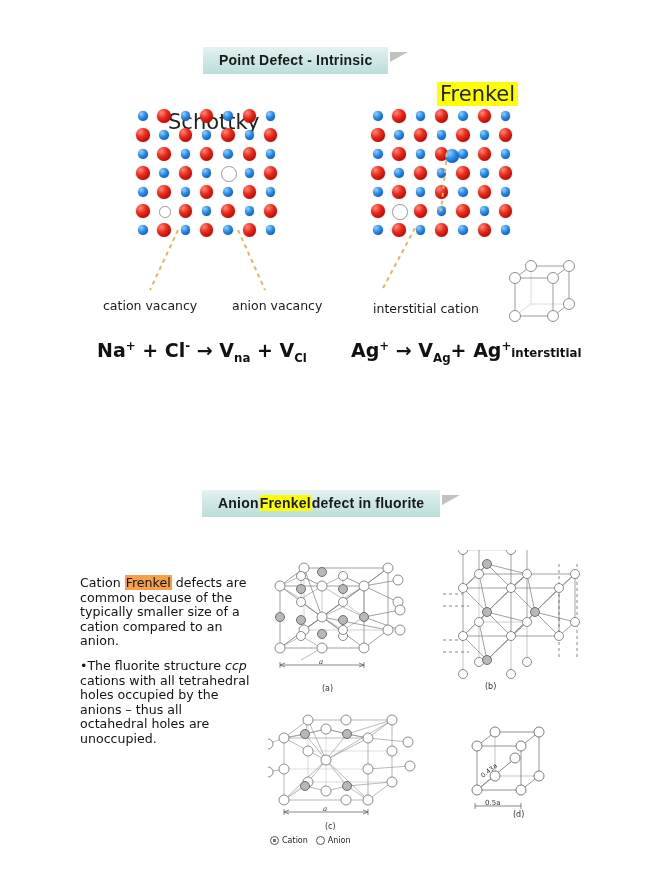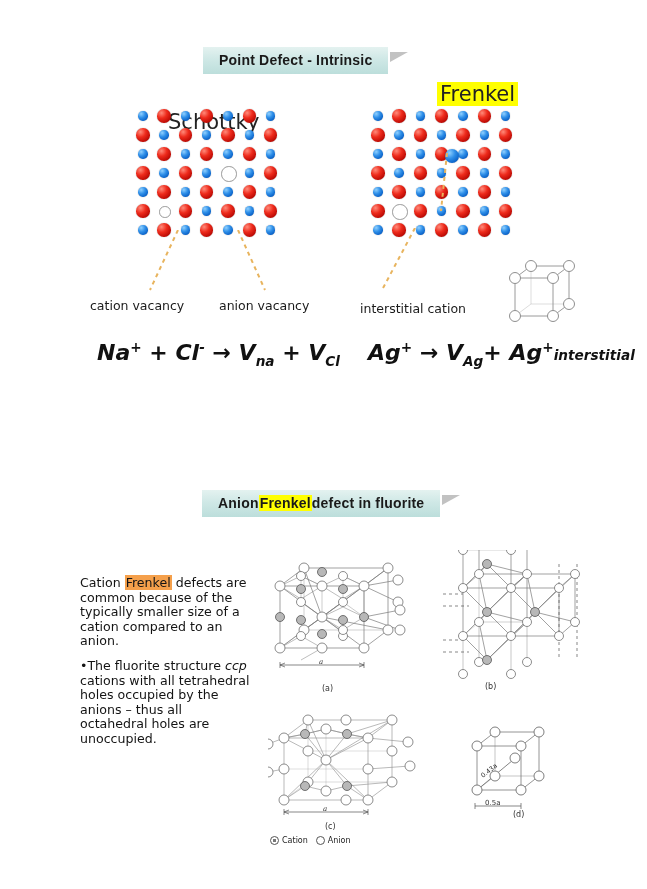--- a/index.html
+++ b/index.html
@@ -50,26 +50,27 @@
     box-shadow:0 0 1px rgba(0,0,0,.45);
   }
   .sph.vac{
     background:#ffffff;
     border:1px solid #9a9a9a;
     box-shadow:none;
   }
   .caption{
     position:absolute;font-size:12.5px;color:#1b1b1b;white-space:nowrap;
     font-family:"DejaVu Sans",sans-serif;
+    margin-left:13px;
   }
 
   
   .eq{
-    position:absolute;font-size:22px;font-weight:bold;color:#111;
-    font-family:"DejaVu Sans",sans-serif;white-space:nowrap;font-style:italic;
+    position:absolute;font-size:19px;font-weight:bold;color:#111;
+    font-family:"DejaVu Sans",sans-serif;white-space:nowrap;
   }
   .eq sup{font-size:.62em;vertical-align:super;}
   .eq sub{font-size:.62em;vertical-align:sub;}
   .eq .small{font-size:.62em;}
 
   
   .examples{
     position:absolute;font-size:13px;color:#1b1b1b;white-space:nowrap;
     font-family:"DejaVu Sans",sans-serif;
   }
@@ -255,21 +256,21 @@
   <div class="eq" style="left:97px;top:339px;">
     <span>Na</span><sup>+</sup>
     <span>+</span>
     <span>Cl</span><sup>-</sup>
     <span>→</span>
     <span>V</span><sub>na</sub>
     <span>+</span>
     <span>V</span><sub>Cl</sub>
   </div>
 
-  <div class="eq" style="left:368px;top:339px;">
+  <div class="eq" style="left:351px;top:339px;">
     <span>Ag</span><sup>+</sup>
     <span>→</span>
     <span>V</span><sub>Ag</sub><span>+</span>
     <span>Ag</span><sup>+</sup><span class="small">interstitial</span>
   </div>
 
   <div class="banner-wrap" style="left:202px;top:490px;">
     <div class="banner">
         <span>Anion </span>
         <span class="hl-yellow">Frenkel</span>

